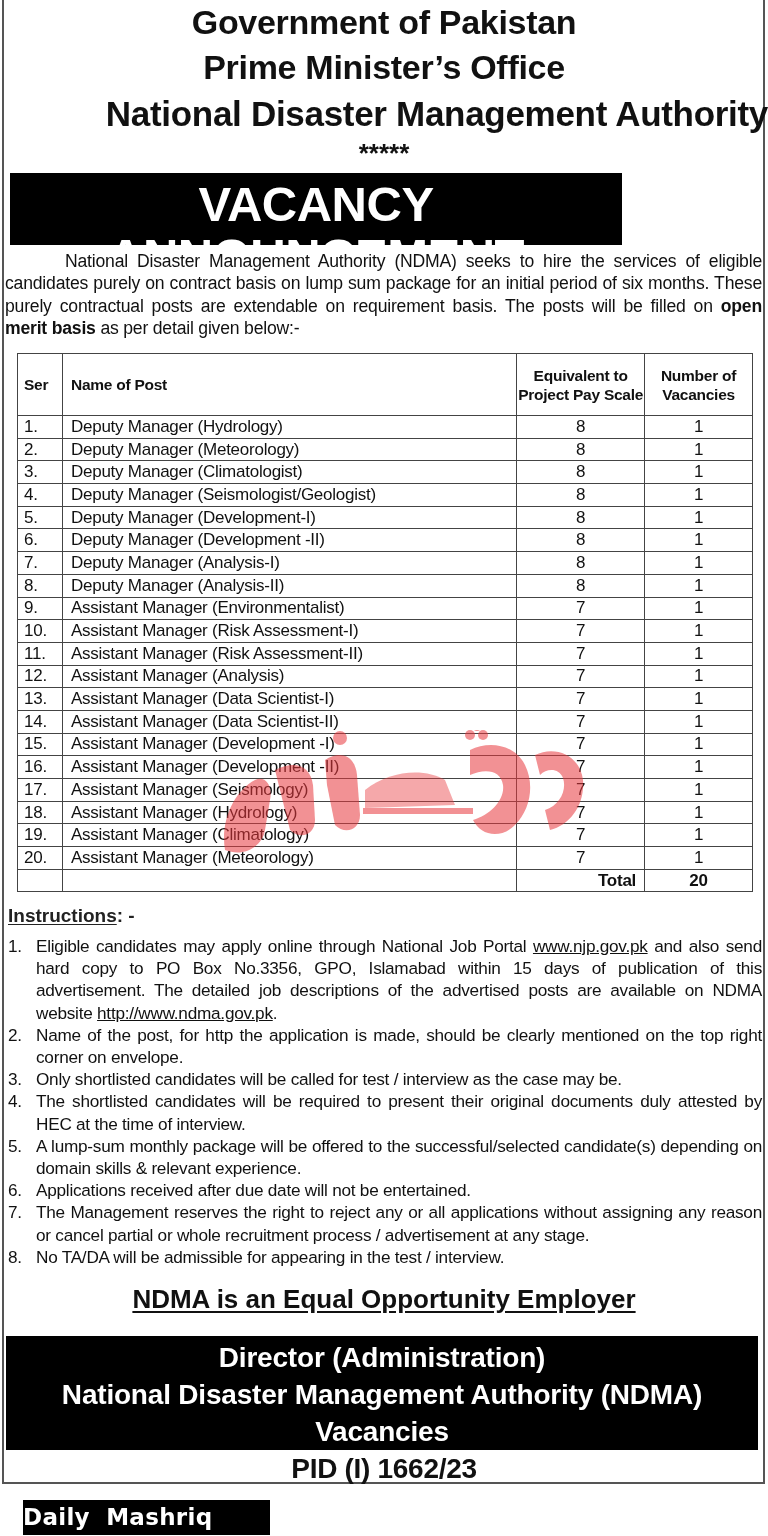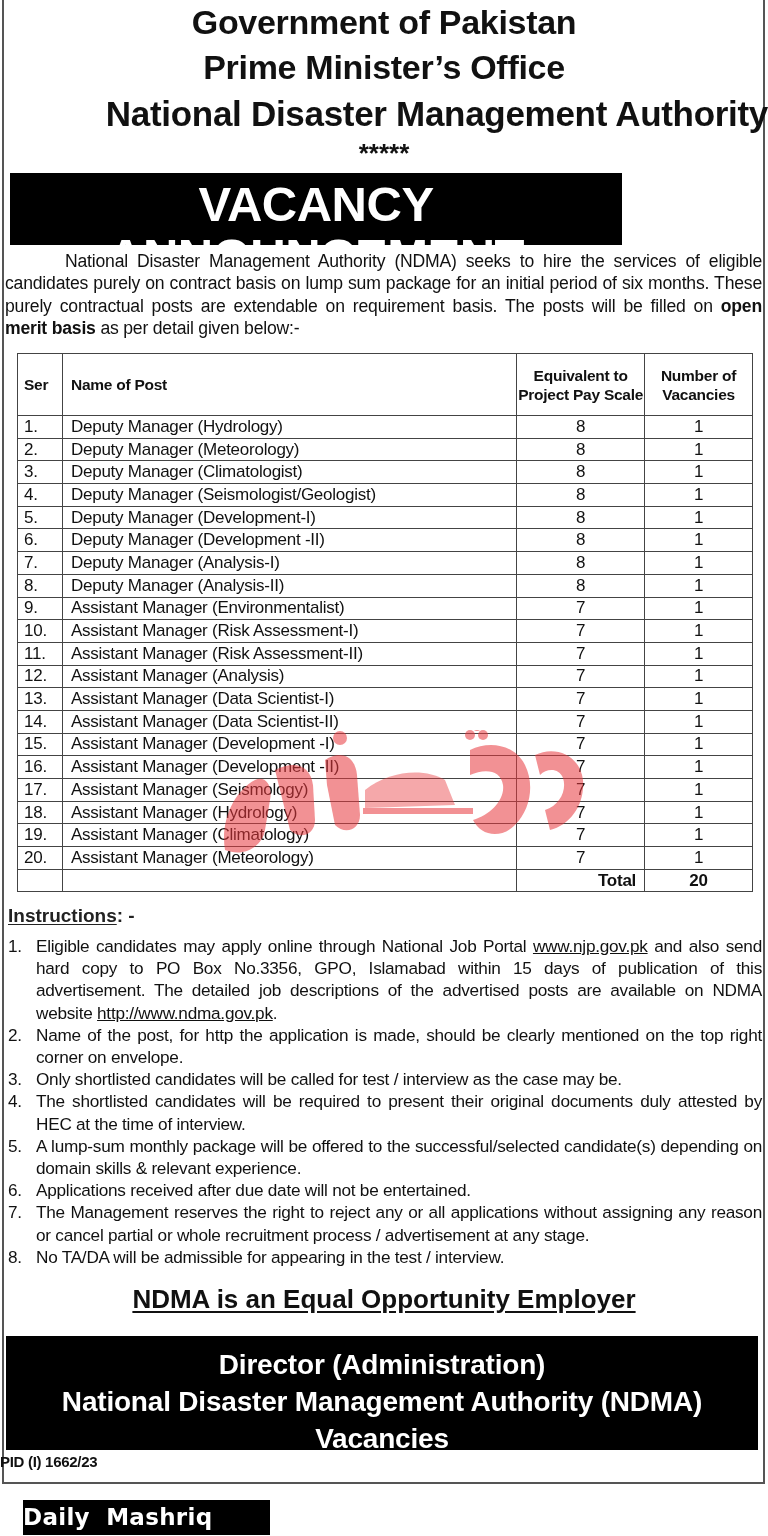--- a/index.html
+++ b/index.html
@@ -71,25 +71,25 @@
       position: absolute; left: 0; top: 1284px; width: 100%; text-align: center;
       font-size: 26px; font-weight: bold;
     }
     .eoe span { text-decoration: underline; text-underline-offset: 3px; }
 
     .sig {
       position: absolute; left: 6px; top: 1336px; width: 752px; height: 114px; background: #000;
       color: #fff; text-align: center; font-weight: bold;
     }
     .sig div { font-size: 28px; line-height: 37px; letter-spacing: -0.2px; }
-    .sig .s1 { margin-top: 10px; }
+    .sig .s1 { margin-top: 3px; }
 
     .pid {
-      position: absolute; left: 0; top: 1453px; width: 100%; text-align: left;
-      font-size: 15px; font-weight: bold; letter-spacing: -0.3px;
+      position: absolute; left: 0; top: 1453px; width: 100%; text-align: center;
+      font-size: 28px; font-weight: bold; letter-spacing: -0.3px;
     }
 
     .paper {
       position: absolute; left: 23px; top: 1500px; width: 247px; height: 35px; background: #000;
       color: #fff; font-weight: bold; font-size: 23px; line-height: 35px; 
       word-spacing: 8px; font-family: "DejaVu Sans", sans-serif; letter-spacing: 0.3px;
     }
   </style>
 </head>
 <body>

